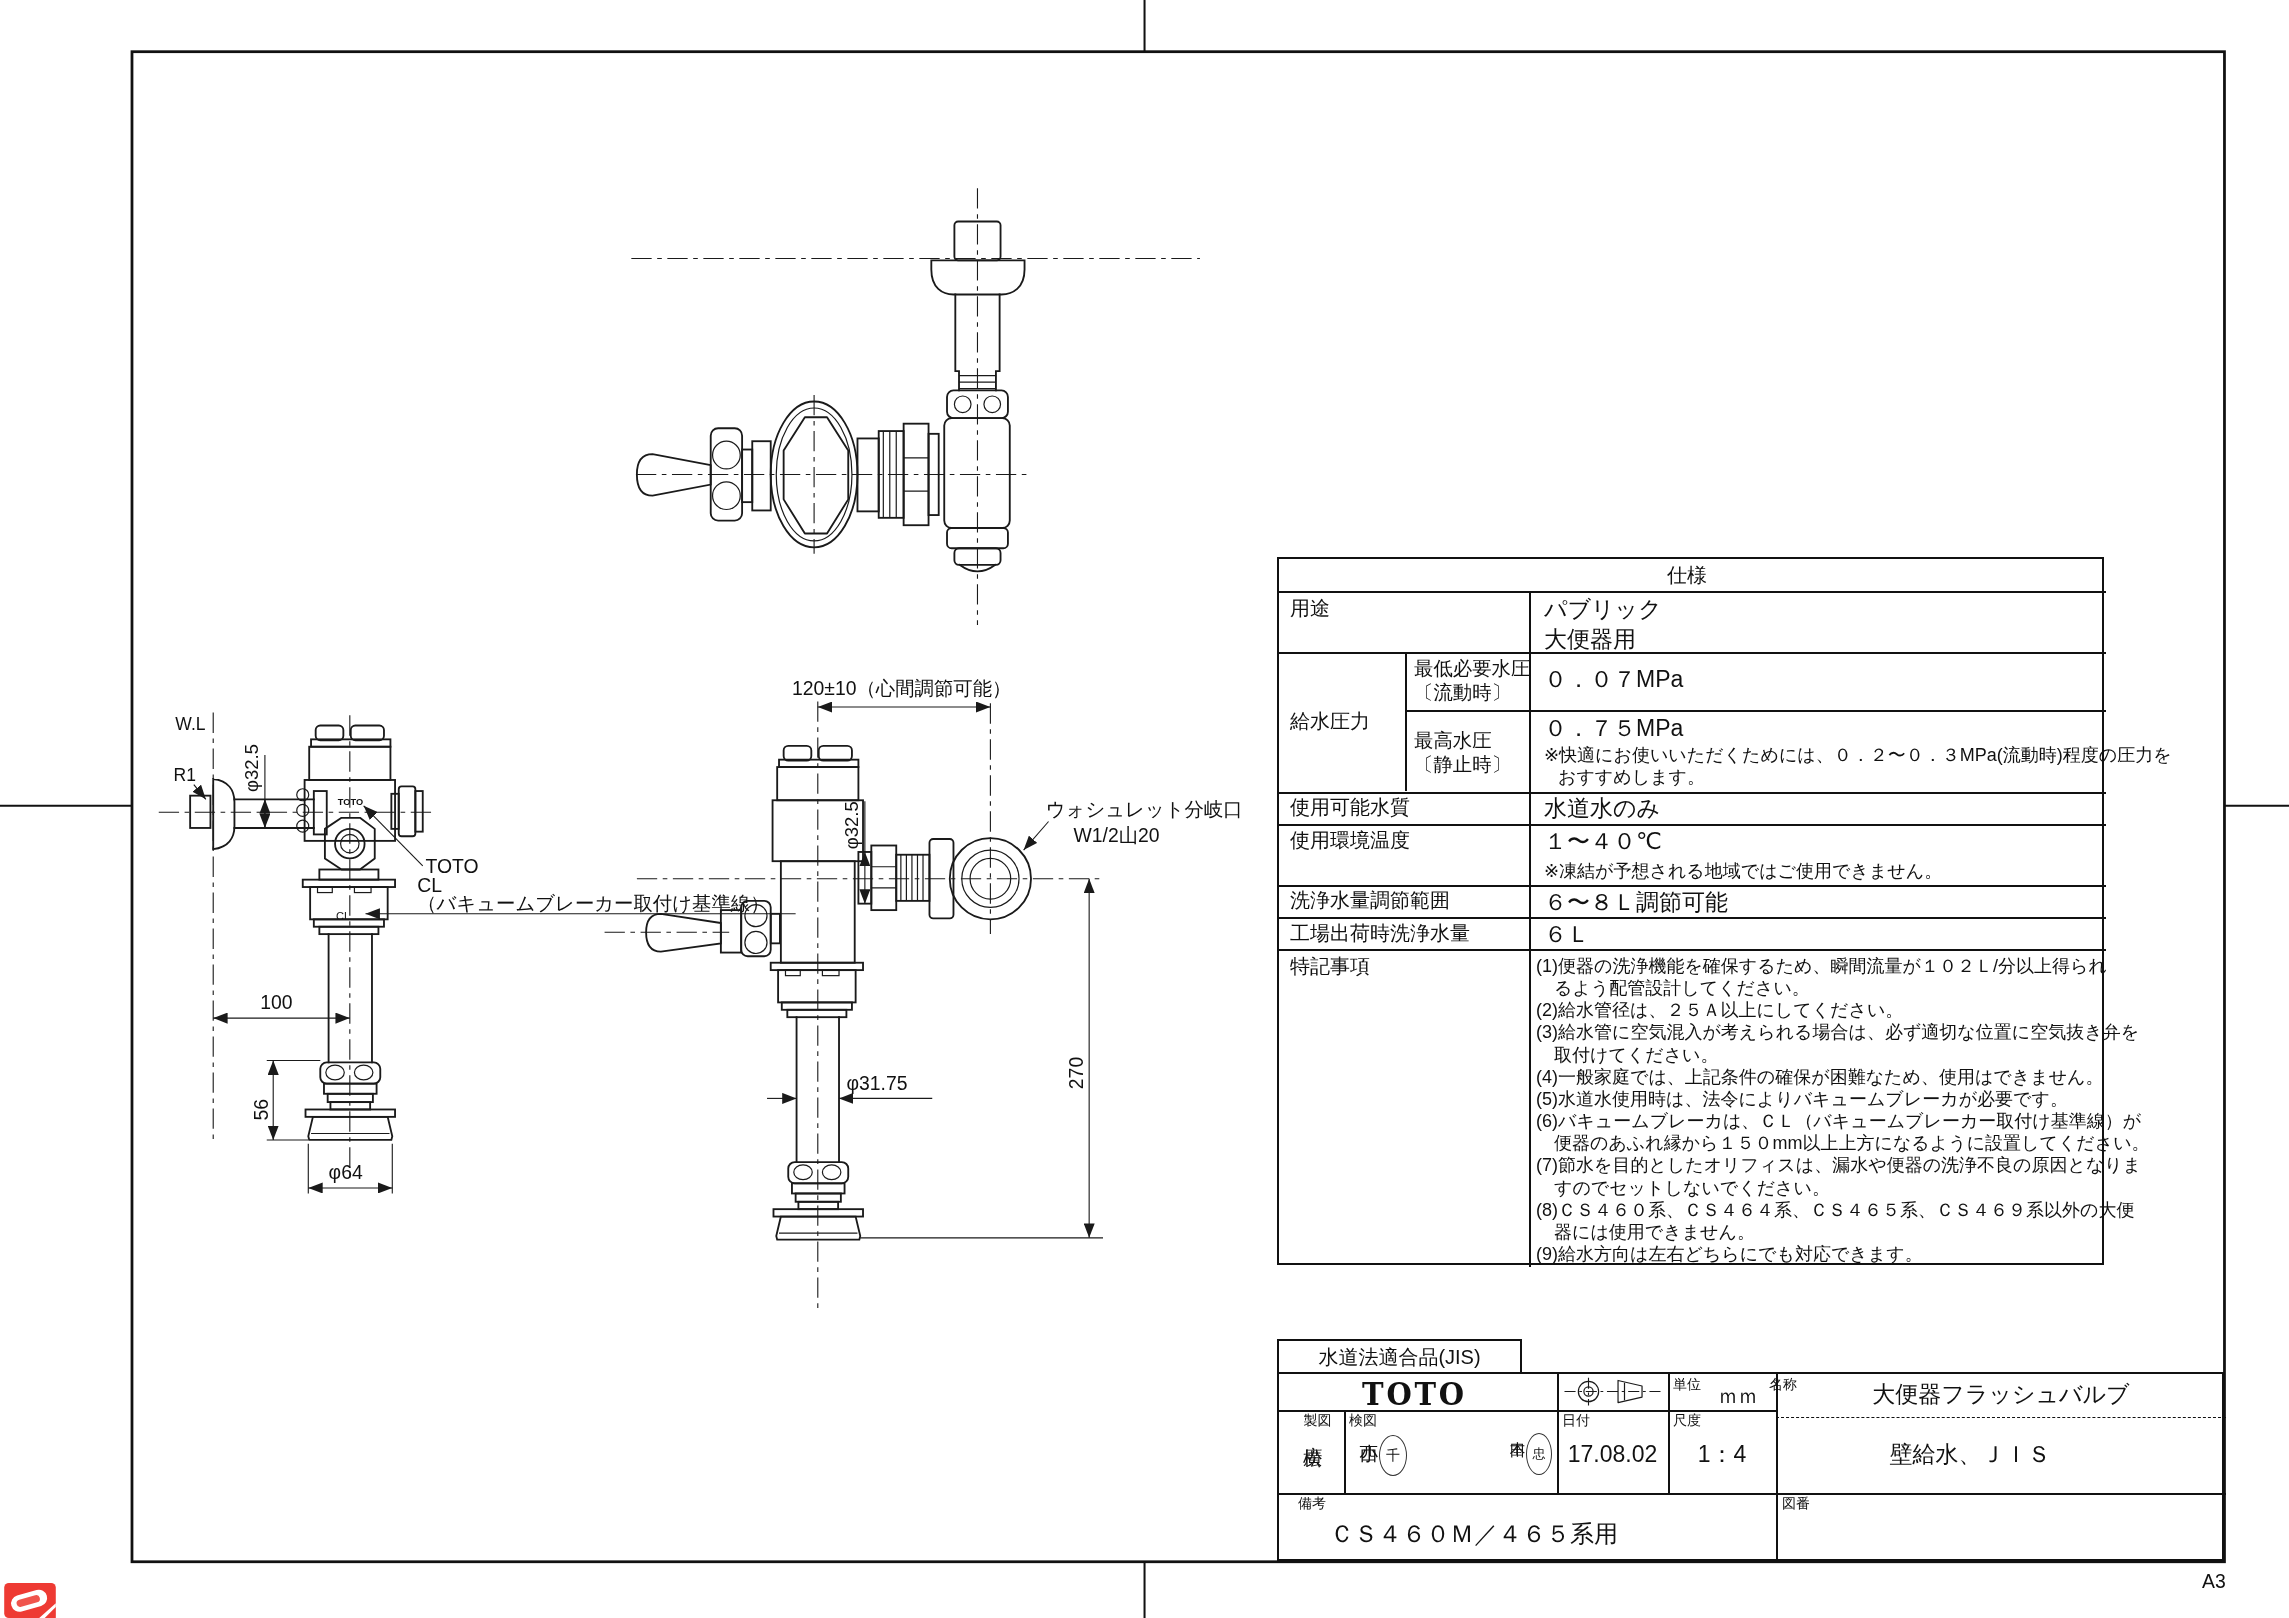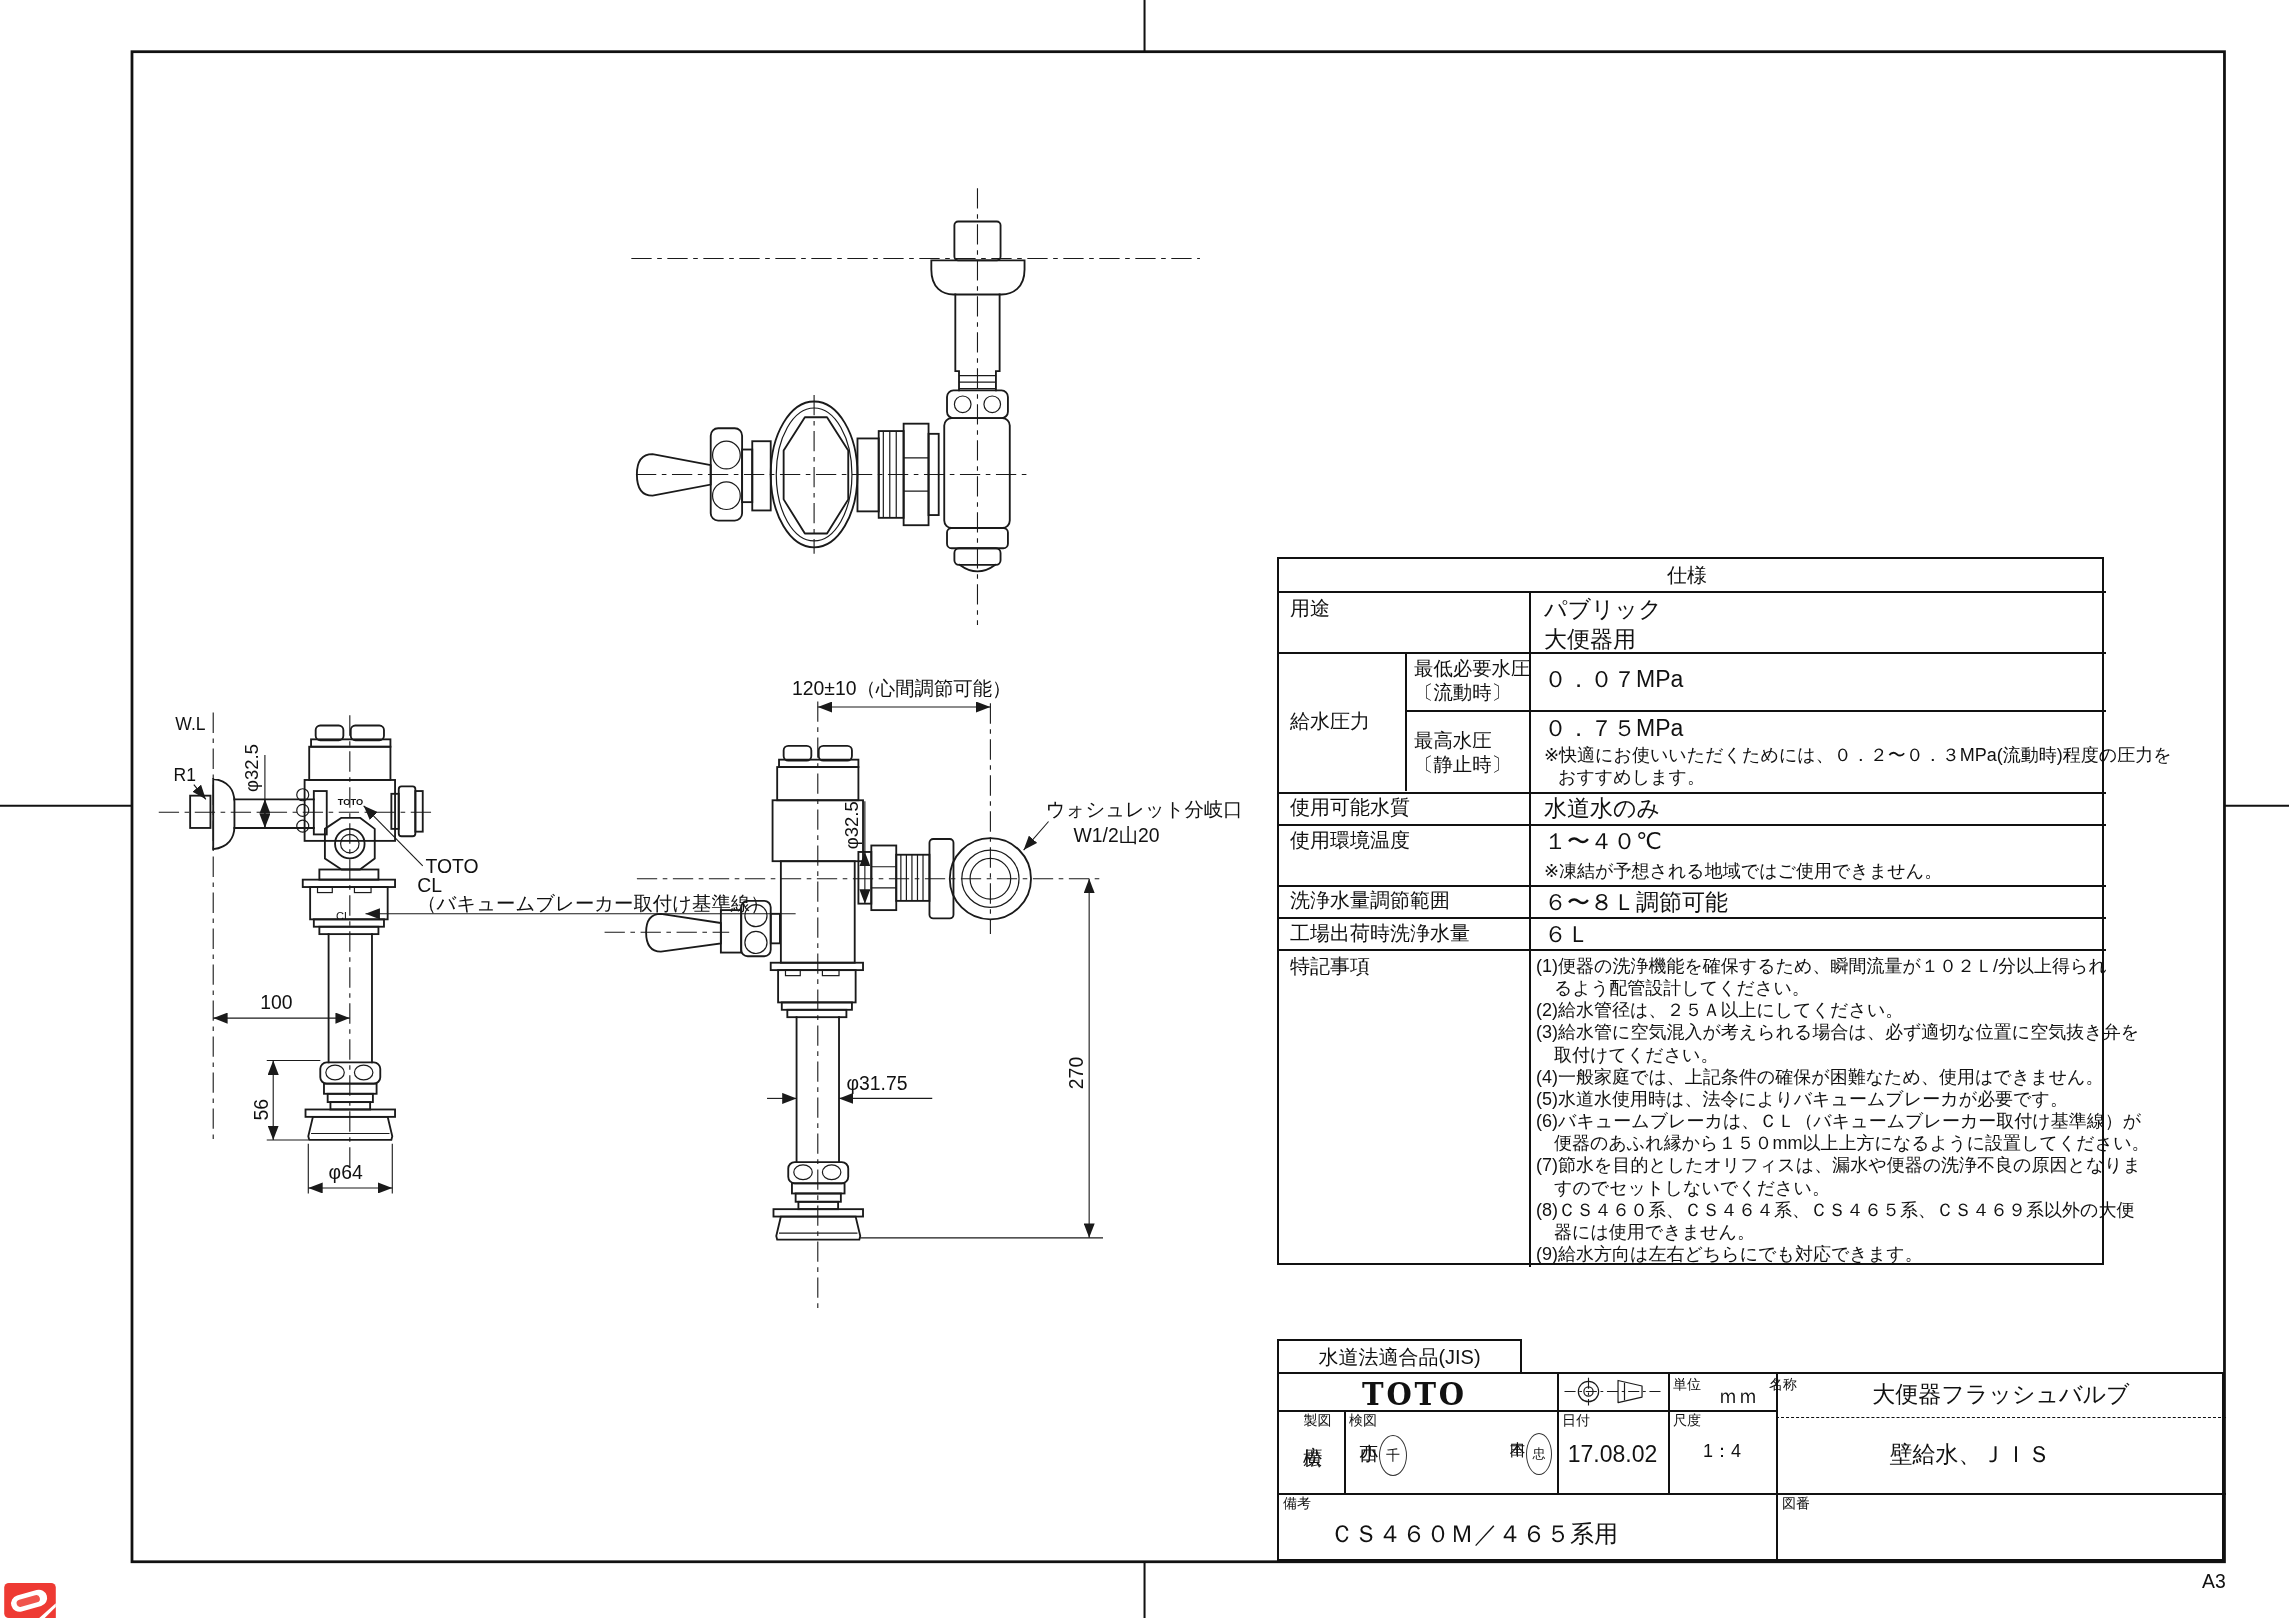--- a/index.html
+++ b/index.html
@@ -328,23 +328,23 @@
   <div class="stamp-circle" style="left:100px;top:61px;width:28px;height:41px;font-size:14px;">
     <span>千</span>
   </div>
   <div class="t vert" style="left:229px;top:55px;font-size:15.7px;">本田</div>
   <div class="stamp-circle" style="left:247px;top:59px;width:26px;height:42px;font-size:13px;">
     <span>忠</span>
   </div>
   <div class="t cap" style="left:283px;top:38px;">日付</div>
   <div class="t center" style="left:278px;top:66px;width:111px;font-size:23px;">17.08.02</div>
   <div class="t cap" style="left:394px;top:38px;">尺度</div>
-  <div class="t center" style="left:389px;top:66px;width:108px;font-size:18px;">1：4</div>
-
-  <div class="t cap" style="left:4px;top:121px;">備考</div>
+  <div class="t center" style="left:389px;top:66px;width:108px;font-size:23px;">1：4</div>
+
+  <div class="t cap" style="left:19px;top:121px;">備考</div>
   <div class="t" style="left:51px;top:145px;font-size:24px;">ＣＳ４６０Ｍ／４６５系用</div>
   <div class="t cap" style="left:503px;top:121px;">図番</div>
 </div>
 
 <div class="t" style="left:2202px;top:1569px;font-size:19.4px;">A3</div>
 
 <div class="abs" style="left:3.7px;top:1583px;">
   <svg width="52" height="35" viewBox="0 0 56 38">
     <rect x="0" y="0" width="56" height="38" rx="5" fill="#ee3a33"></rect>
     <g transform="rotate(-16 28 19)">

